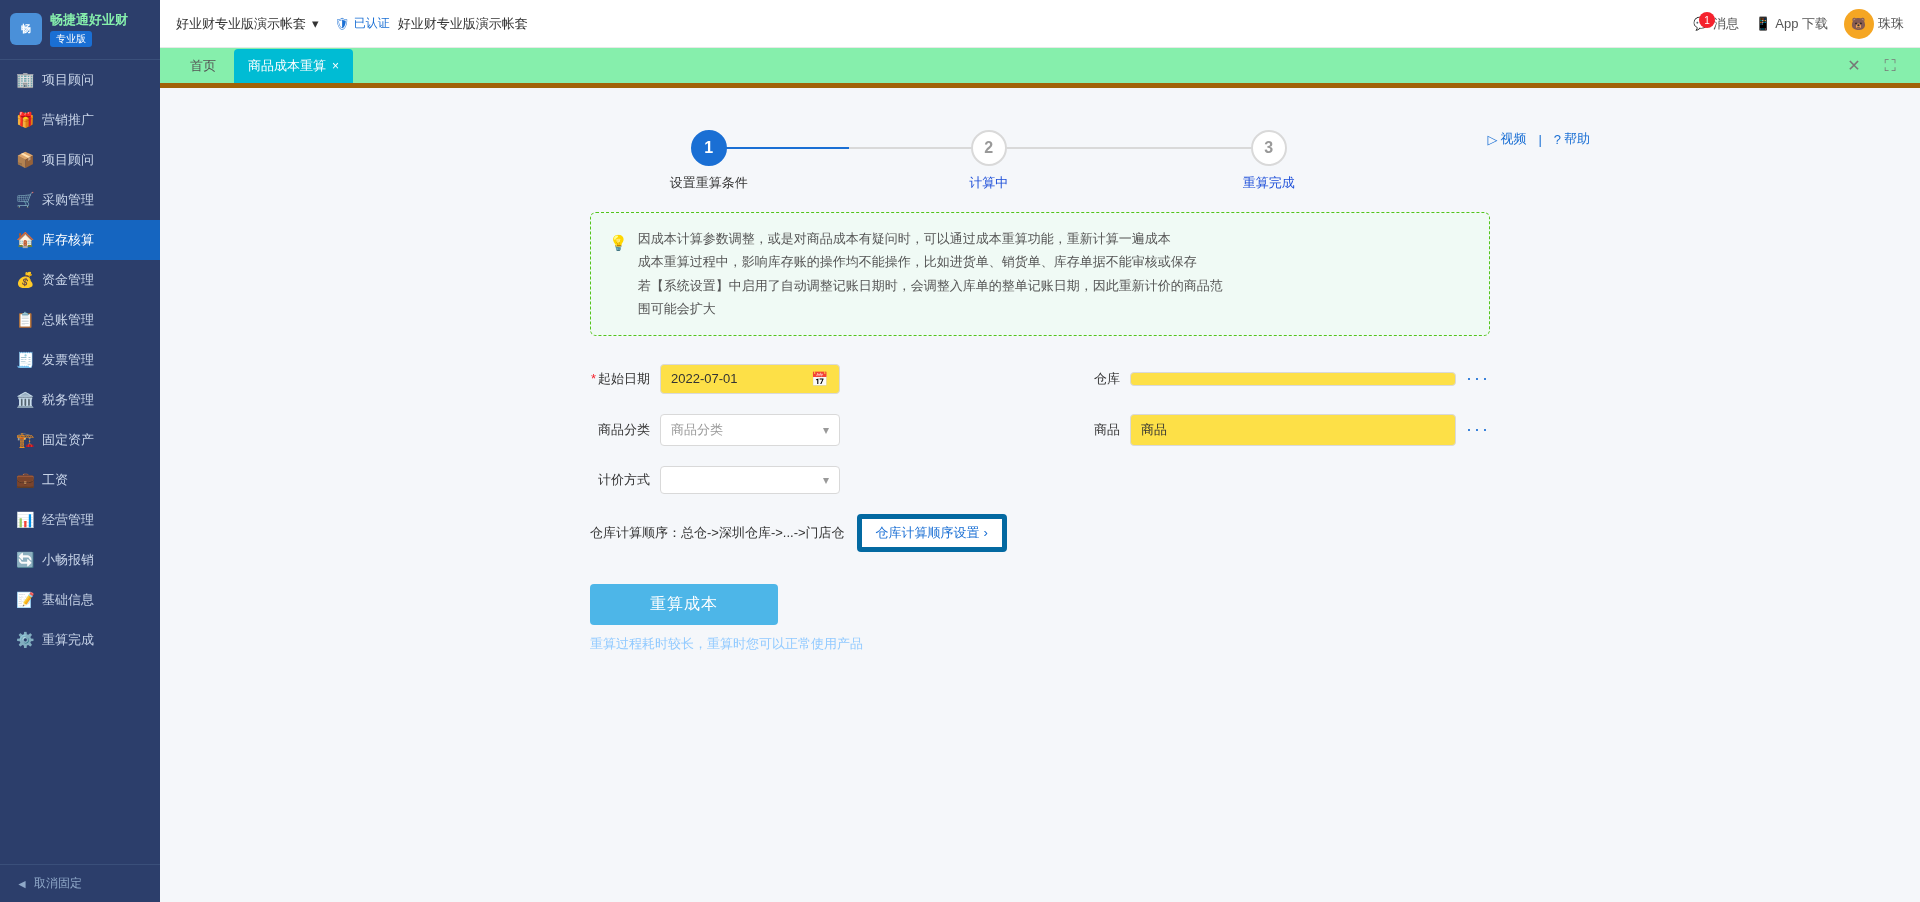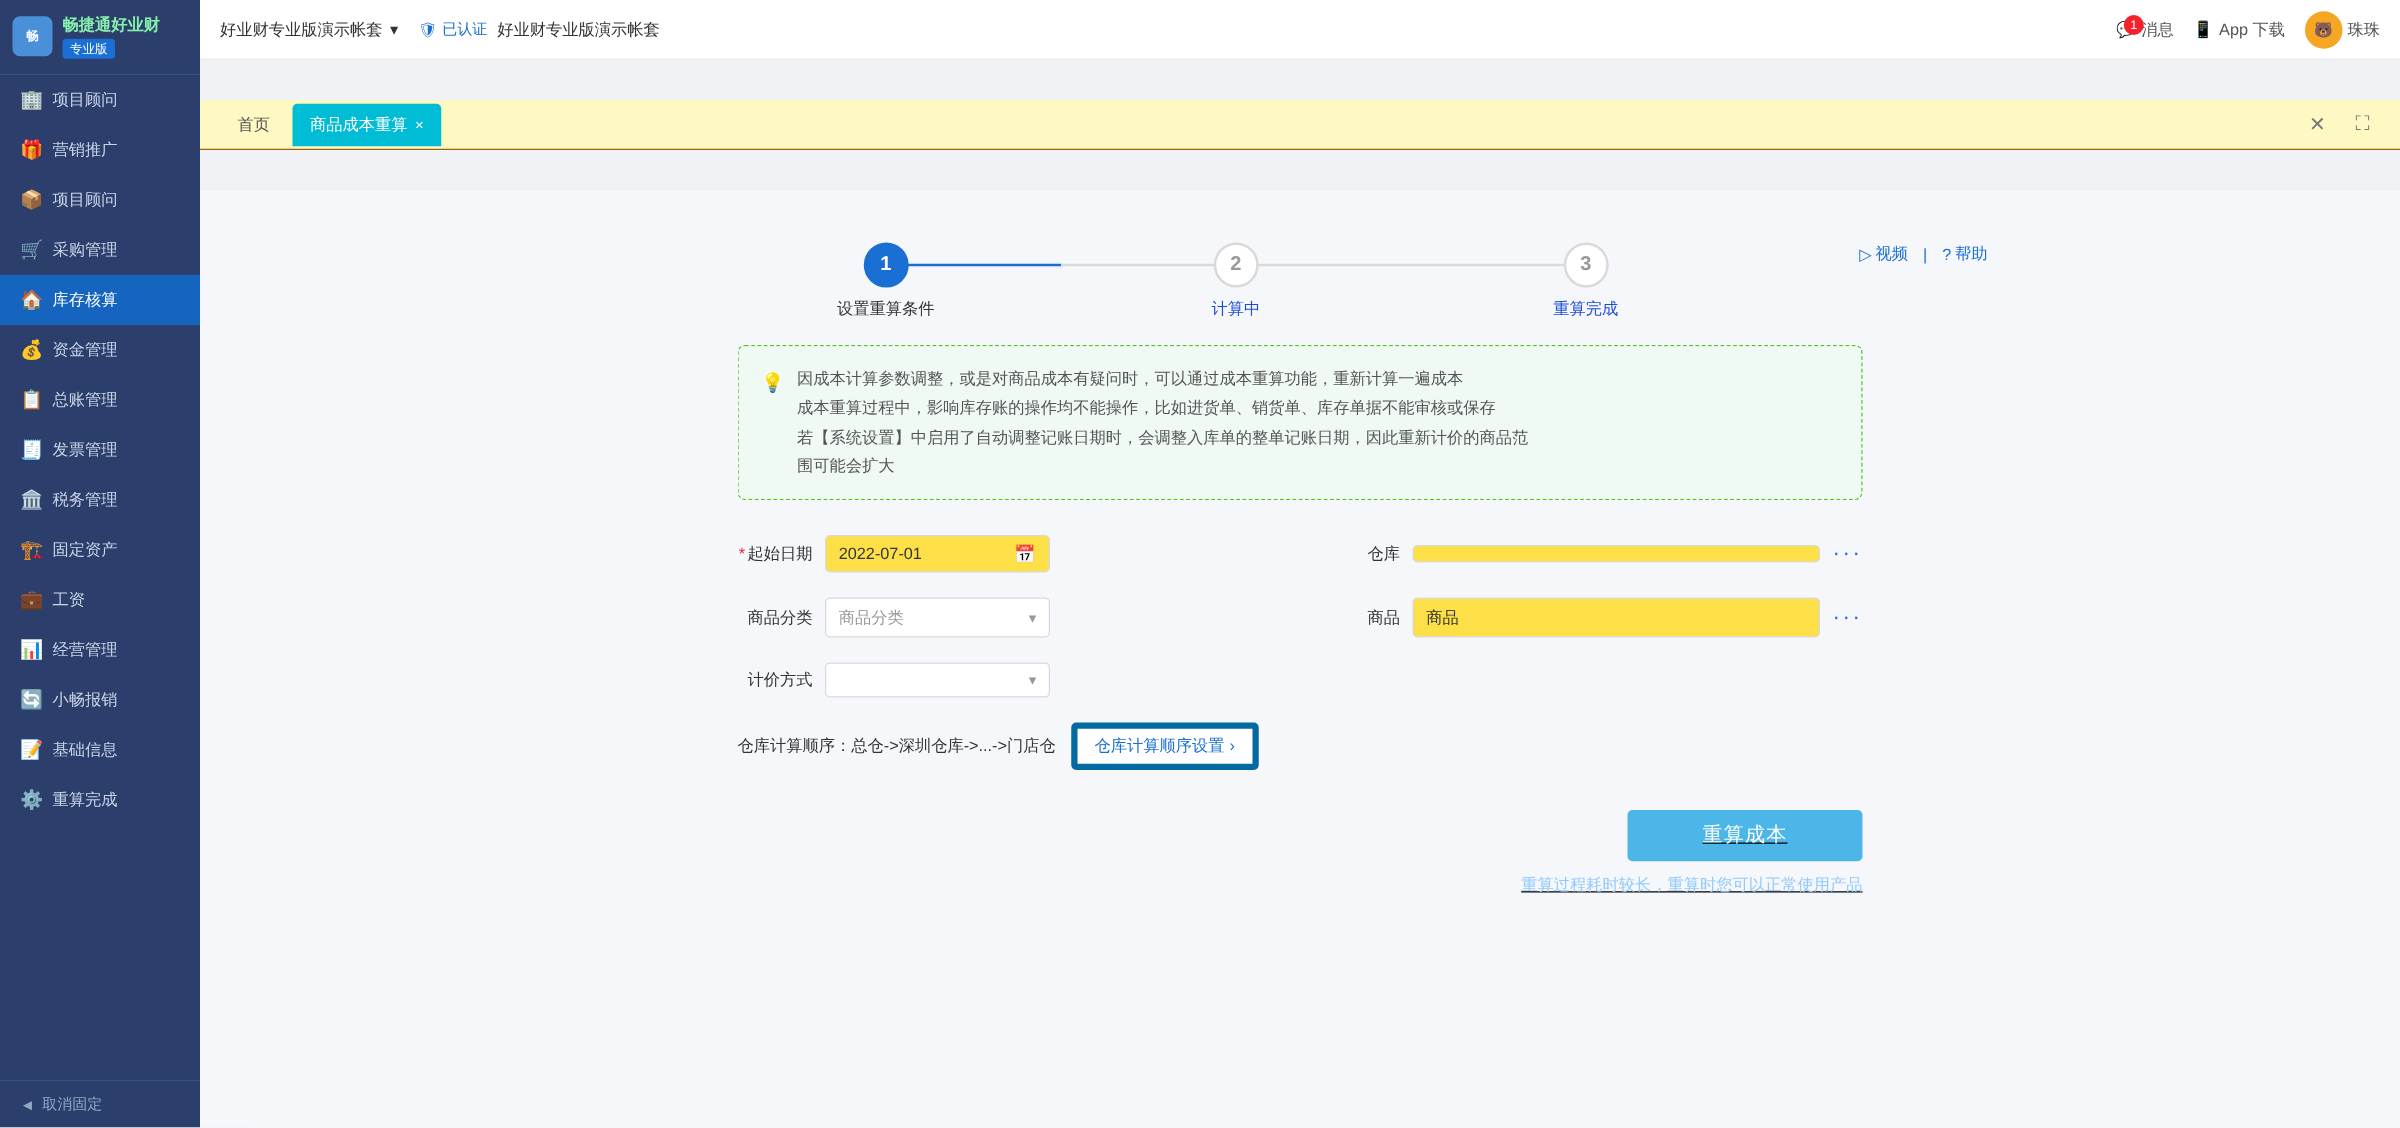--- a/index.html
+++ b/index.html
@@ -60,21 +60,20 @@
       display: flex; align-items: center; gap: 6px;
       cursor: pointer;
     }
 
     
     .main-area {
       flex: 1;
       display: flex;
       flex-direction: column;
       overflow: hidden;
-      gap: 32px;
     }
 
     
     .topbar {
       background: white;
       border-bottom: 1px solid #e8e8e8;
       display: flex;
       align-items: center;
       padding: 0 16px;
       height: 48px;
@@ -138,22 +137,22 @@
     .user-avatar {
       width: 30px; height: 30px;
       border-radius: 50%;
       background: #f5a623;
       display: flex; align-items: center; justify-content: center;
       font-size: 12px; color: white; overflow: hidden;
     }
 
     
     .tabbar {
-      background: #fef9c3;
-      border-bottom: 1px solid #a16207;
+      background: #86efac;
+      border-bottom: 5px solid #a16207;
       display: flex;
       align-items: center;
       padding: 0 16px;
       height: 40px;
       gap: 4px;
     }
     .tab {
       padding: 6px 14px;
       border-radius: 4px 4px 0 0;
       font-size: 13px;
@@ -303,24 +302,23 @@
       cursor: pointer;
       display: flex;
       align-items: center;
       gap: 4px;
     }
 
     
     .submit-area {
       display: flex;
       flex-direction: column;
-      align-items: flex-end;
+      align-items: flex-start;
       gap: 10px;
       margin-top: 8px;
-      text-decoration: underline;
     }
     .btn-primary {
       background: #4db6e8;
       color: white;
       border: none;
       border-radius: 4px;
       padding: 10px 60px;
       font-size: 16px;
       cursor: pointer;
       letter-spacing: 1px;

